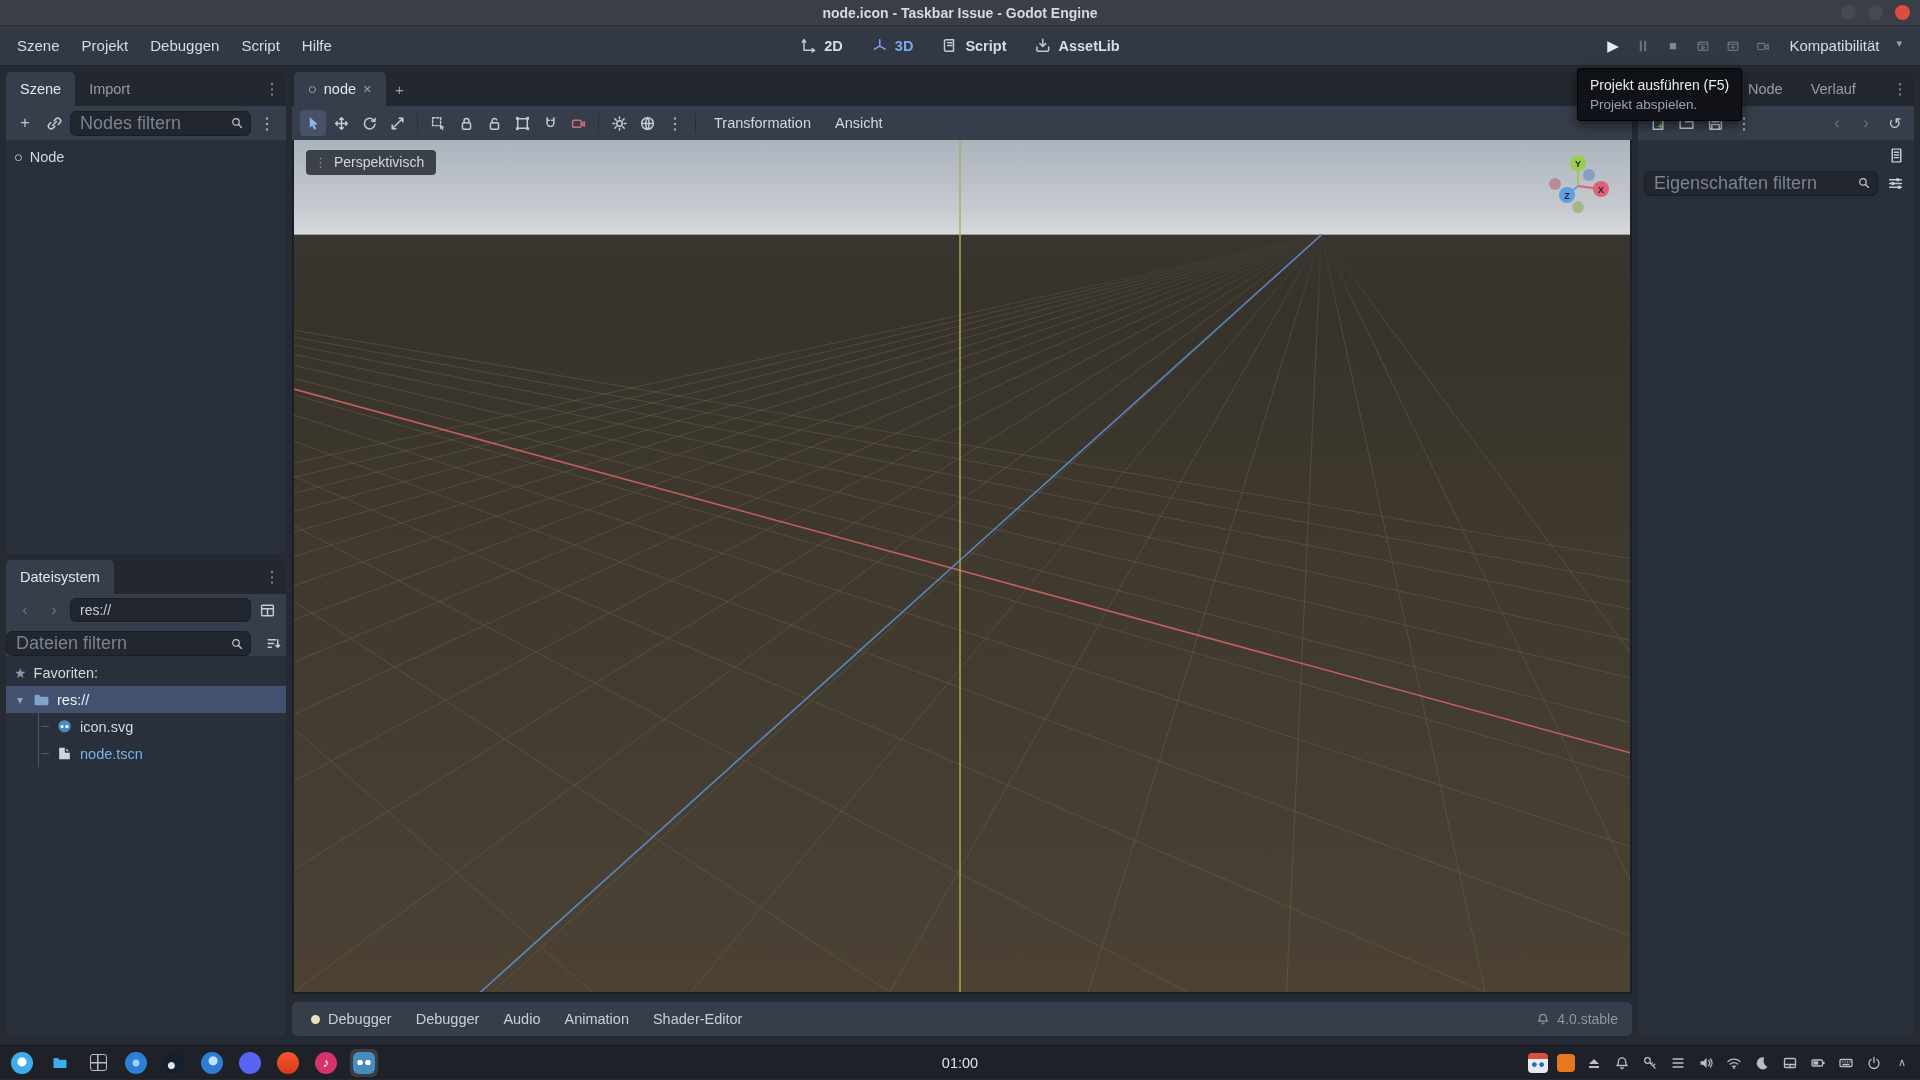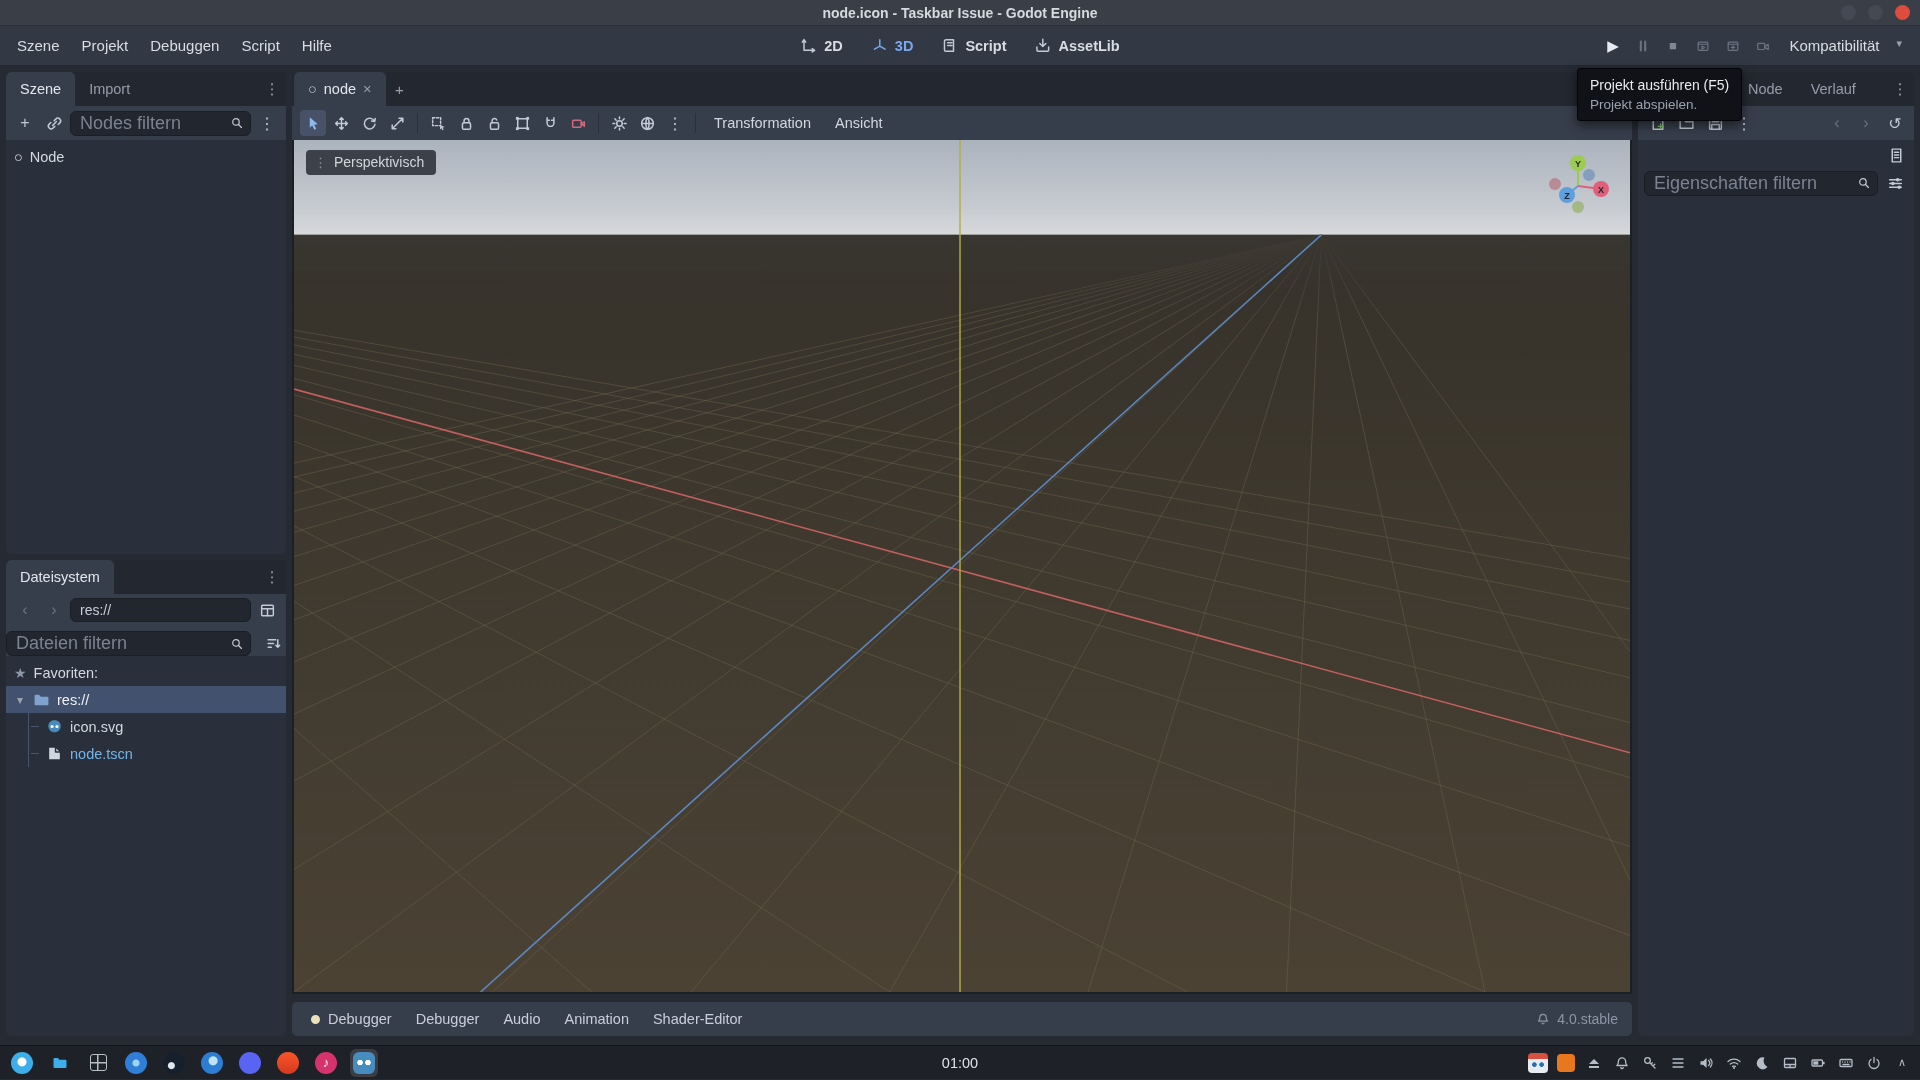--- a/index.html
+++ b/index.html
@@ -49,21 +49,21 @@
   .gic{font-style:normal}
   .filter-wrap{flex:1;position:relative;display:flex;align-items:center;min-width:0}
   .filter-wrap input{width:100%;height:25px;background:#21262f;border:1px solid #1a1e25;border-radius:6px;color:#c6cdd8;font-size:18px;padding:0 26px 0 9px;outline:none;font-family:inherit}
   input::placeholder{color:#7b8392}
   .filter-wrap .search-pos{position:absolute;right:7px}
 
   .tree{flex:1;background:#2a303b;overflow:hidden;padding-top:3px;border-radius:0 0 5px 5px}
   .trow{display:flex;align-items:center;gap:7px;height:27px;padding:0 8px;font-size:14.5px;color:#d3d8e0}
   .trow.selected{background:#42516d;color:#edf0f5}
   .trow .exp{width:12px;color:#9aa2b1;font-size:12px;text-align:center;flex:none}
-  .fs-children{margin-left:22px;border-left:1px solid #49556a;padding-left:0}
+  .fs-children{margin-left:32px;border-left:1px solid #49556a;padding-left:0}
   .fs-children .trow{padding-left:2px}
   .fs-children .trow::before{content:"";width:8px;height:1px;background:#49556a;flex:none}
   .blue-file{color:#74b4e8}
 
   .fs-bread{height:32px;background:#373e4b;display:flex;align-items:center;gap:3px;padding:0 6px;flex:none}
   .fs-bread input{flex:1;height:24px;background:#21262f;border:1px solid #1a1e25;border-radius:6px;color:#c6cdd8;font-size:14px;padding:0 9px;outline:none;font-family:inherit;min-width:0}
   .fs-filterrow{height:30px;background:#373e4b;display:flex;align-items:flex-end;gap:9px;padding:0 0;flex:none}
 
   
   .scene-tabsbar{height:34px;background:#23272f;display:flex;align-items:stretch;border-radius:5px 5px 0 0;padding-left:2px}

